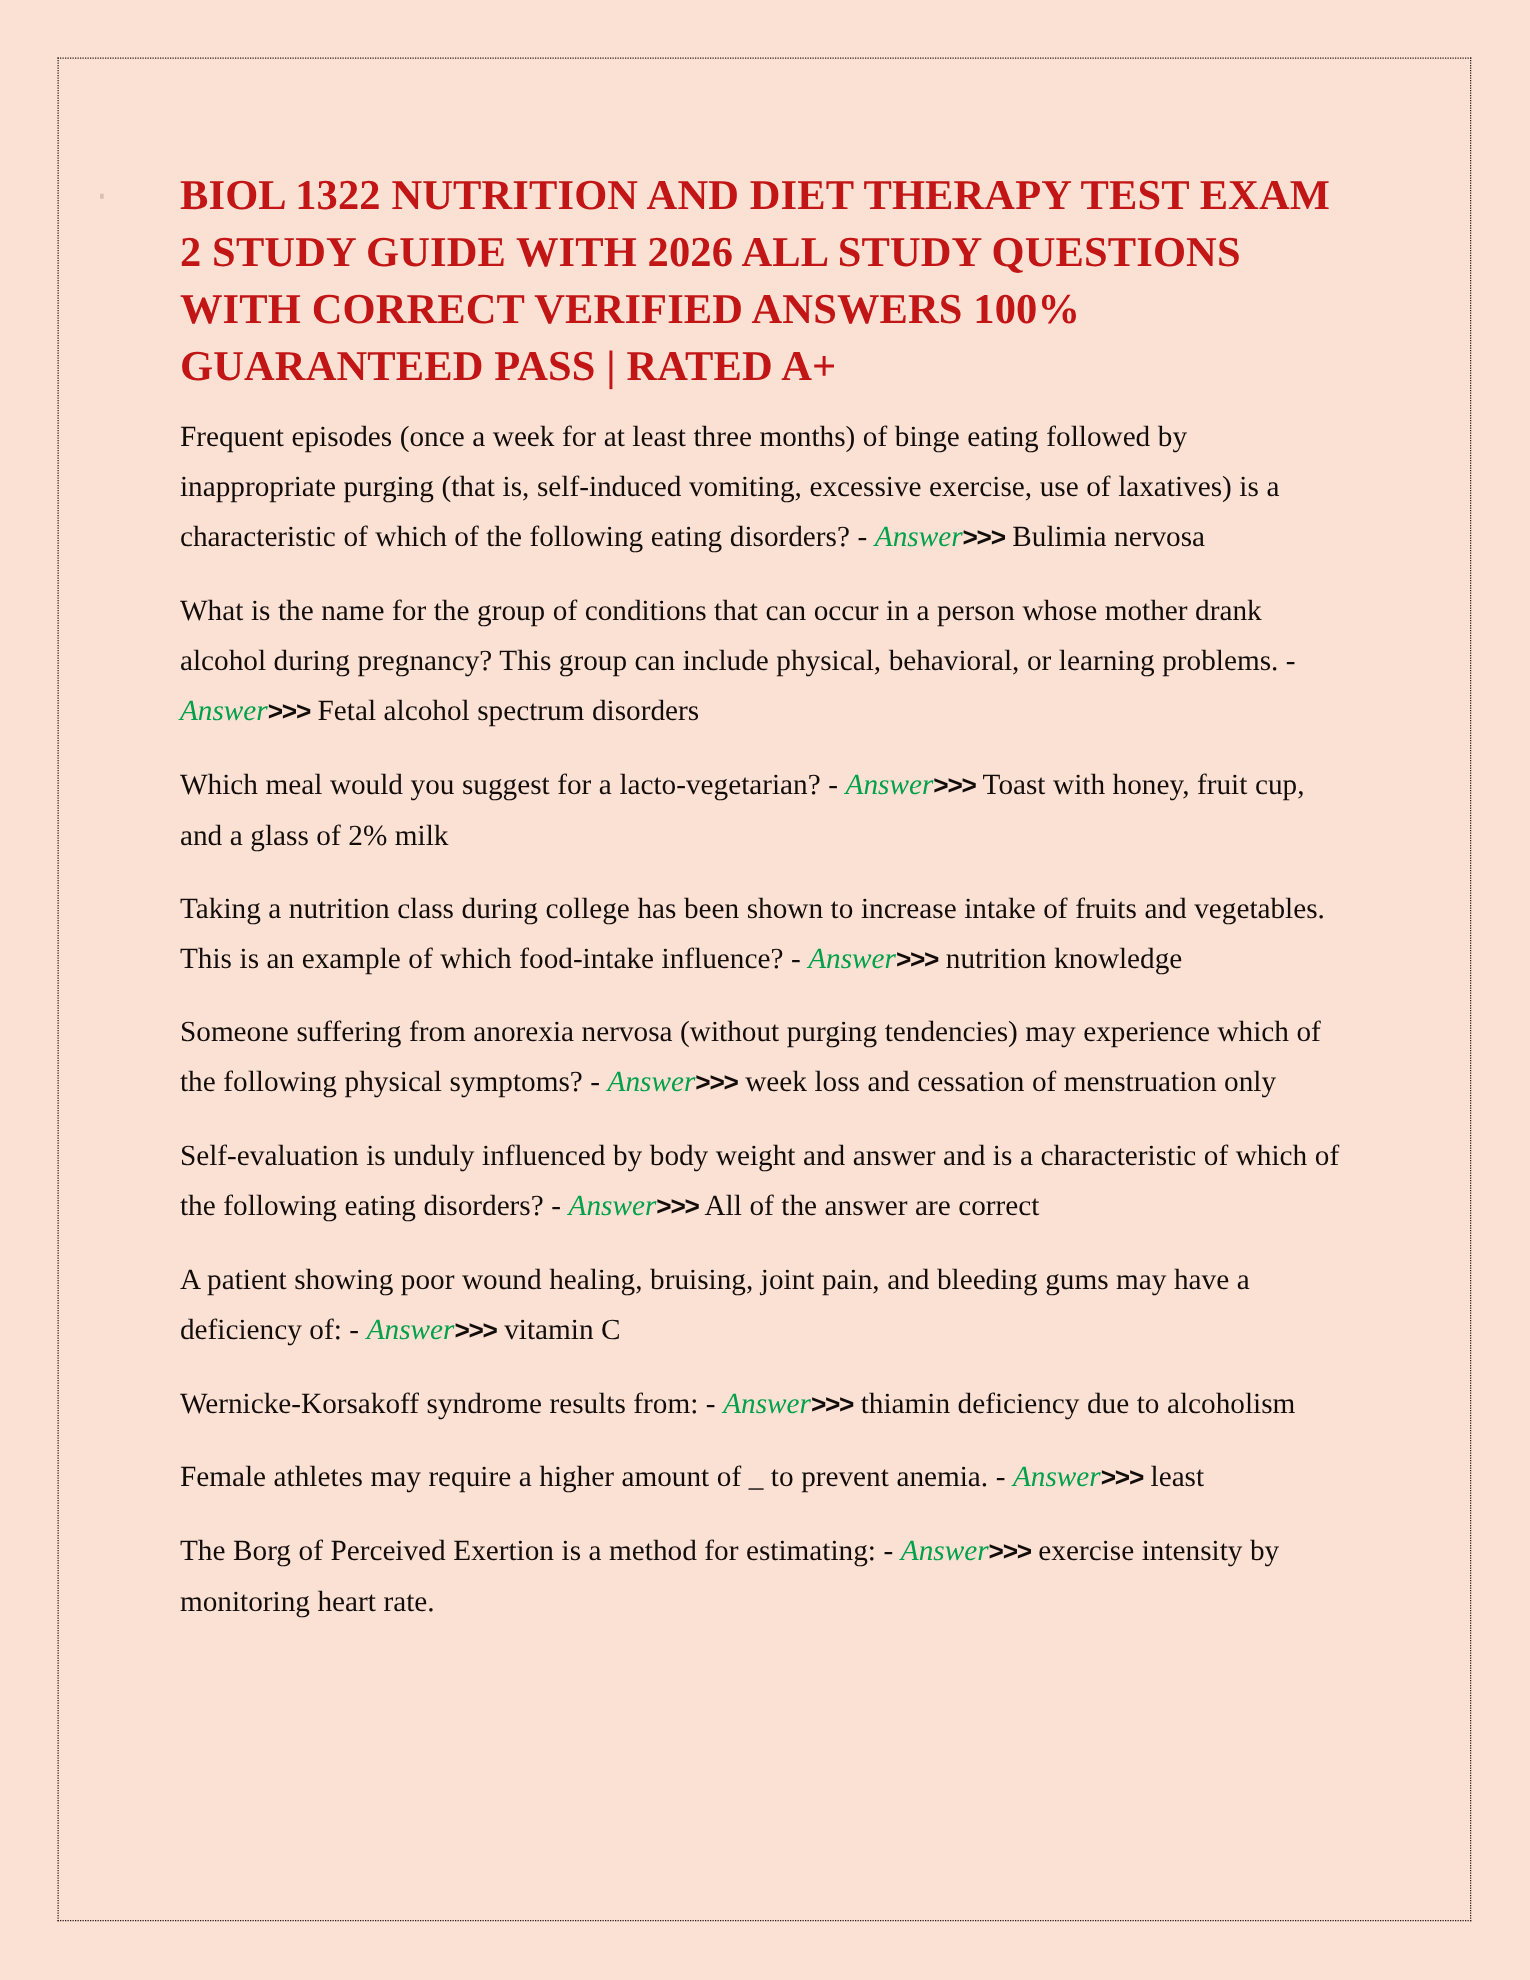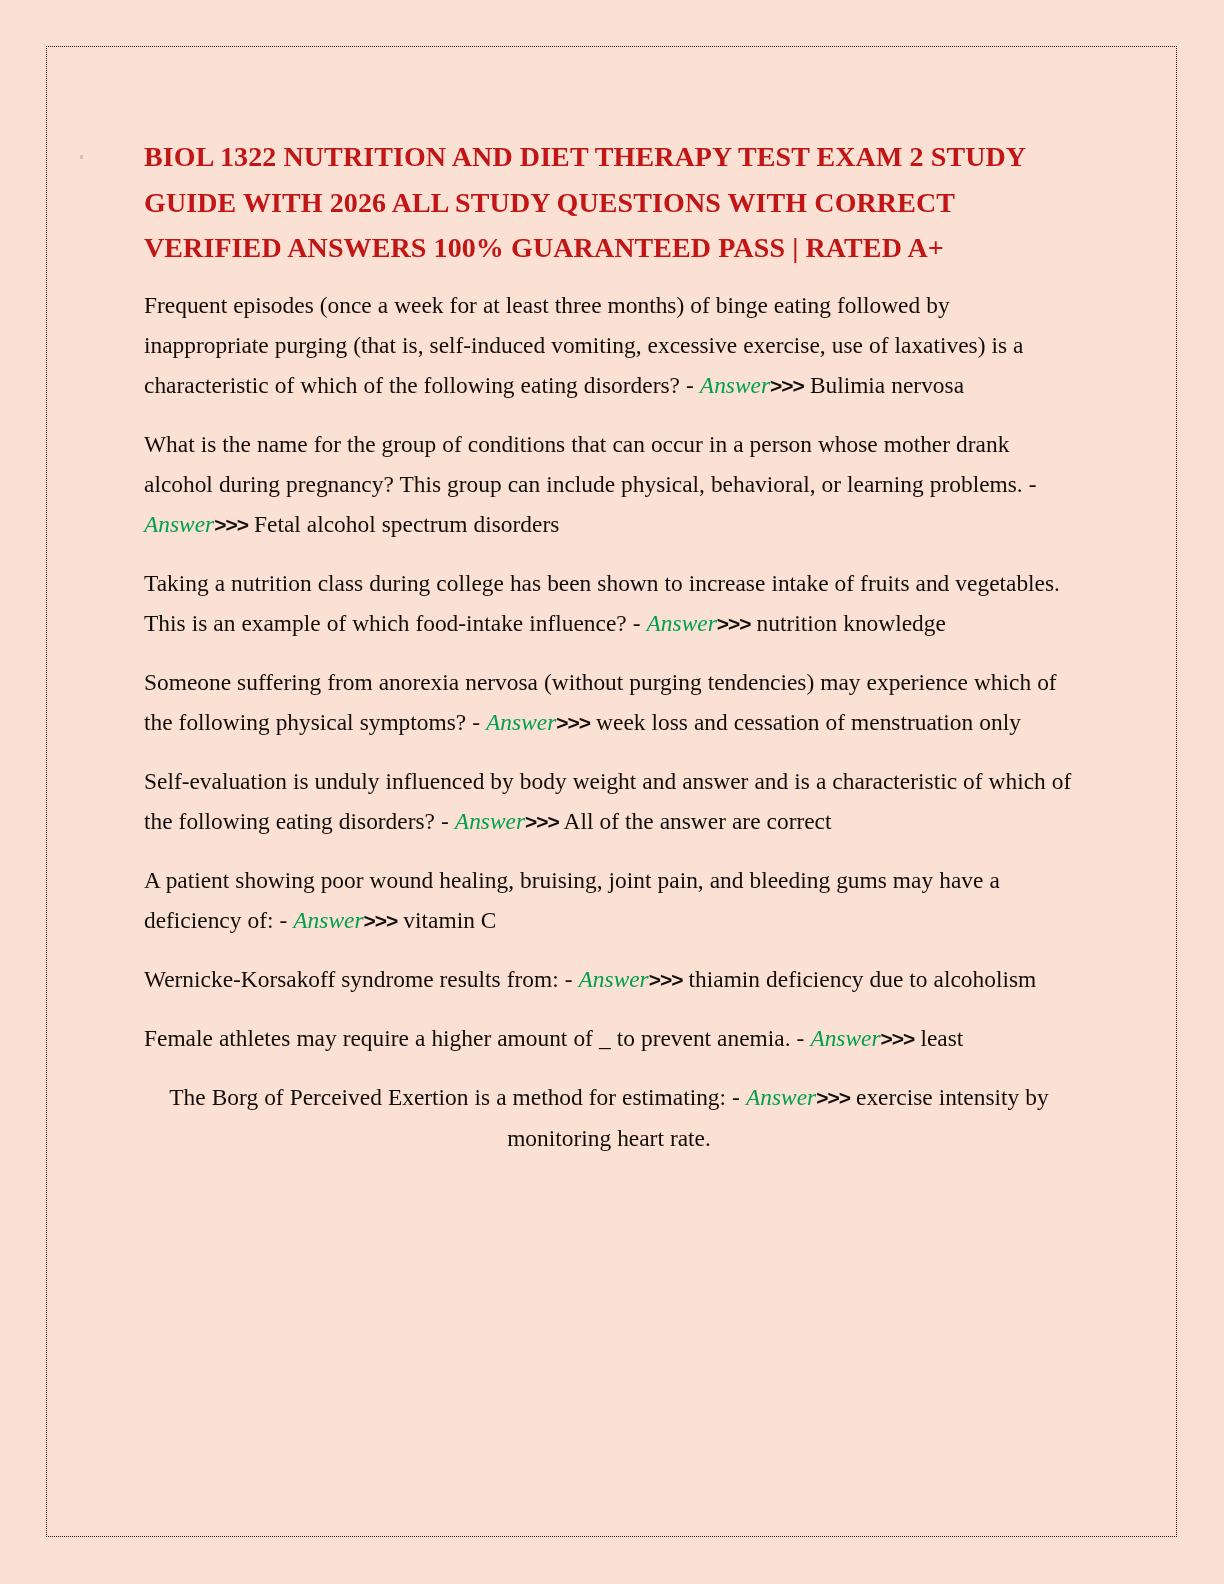--- a/index.html
+++ b/index.html
@@ -31,41 +31,40 @@
   }
   .content {
     position: absolute;
     left: 144px;
     top: 134px;
     width: 930px;
   }
   .doc-title {
     color: #c21515;
     font-weight: bold;
-    font-size: 28px;
+    font-size: 34px;
     line-height: 45.5px;
     letter-spacing: 0.1px;
     margin: 0 0 14px 0;
     text-align: left;
   }
   .qa-list {
     margin: 0;
     padding: 0;
   }
   .qa-para {
     color: #120d0b;
     font-size: 23.4px;
     line-height: 40px;
     margin: 0 0 18px 0;
     text-align: left;
     word-spacing: 0.2px;
   }
   .qa-para:last-child {
     margin-bottom: 0;
-    text-align: center;
   }
   .answer-tag {
     color: #00a14b;
     font-style: italic;
   }
   .answer-arrows {
     color: #120d0b;
     font-family: "Liberation Sans", "DejaVu Sans", sans-serif;
     font-size: 21px;
     font-weight: bold;
@@ -85,20 +84,21 @@
 <body>
 
 <div class="page">
   <div class="page-frame"></div>
   <div class="speck"></div>
   <div class="content">
     <h1 class="doc-title">BIOL 1322 NUTRITION AND DIET THERAPY TEST EXAM 2 STUDY GUIDE WITH 2026 ALL STUDY QUESTIONS WITH CORRECT VERIFIED ANSWERS 100% GUARANTEED PASS | RATED A+</h1>
     <div class="qa-list">
         <p class="qa-para"><span>Frequent episodes (once a week for at least three months) of binge eating followed by inappropriate purging (that is, self-induced vomiting, excessive exercise, use of laxatives) is a characteristic of which of the following eating disorders? - </span><span class="answer-tag">Answer</span><span class="answer-arrows">&gt;&gt;&gt;</span><span> Bulimia nervosa</span></p>
         <p class="qa-para"><span>What is the name for the group of conditions that can occur in a person whose mother drank alcohol during pregnancy? This group can include physical, behavioral, or learning problems. - </span><span class="answer-tag">Answer</span><span class="answer-arrows">&gt;&gt;&gt;</span><span> Fetal alcohol spectrum disorders</span></p>
+        <p class="qa-para"><span>Which meal would you suggest for a lacto-vegetarian? - </span><span class="answer-tag">Answer</span><span class="answer-arrows">&gt;&gt;&gt;</span><span> Toast with honey, fruit cup, and a glass of 2% milk</span></p>
         <p class="qa-para"><span>Taking a nutrition class during college has been shown to increase intake of fruits and vegetables. This is an example of which food-intake influence? - </span><span class="answer-tag">Answer</span><span class="answer-arrows">&gt;&gt;&gt;</span><span> nutrition knowledge</span></p>
         <p class="qa-para"><span>Someone suffering from anorexia nervosa (without purging tendencies) may experience which of the following physical symptoms? - </span><span class="answer-tag">Answer</span><span class="answer-arrows">&gt;&gt;&gt;</span><span> week loss and cessation of menstruation only</span></p>
         <p class="qa-para"><span>Self-evaluation is unduly influenced by body weight and answer and is a characteristic of which of the following eating disorders? - </span><span class="answer-tag">Answer</span><span class="answer-arrows">&gt;&gt;&gt;</span><span> All of the answer are correct</span></p>
         <p class="qa-para"><span>A patient showing poor wound healing, bruising, joint pain, and bleeding gums may have a deficiency of: - </span><span class="answer-tag">Answer</span><span class="answer-arrows">&gt;&gt;&gt;</span><span> vitamin C</span></p>
         <p class="qa-para"><span>Wernicke-Korsakoff syndrome results from: - </span><span class="answer-tag">Answer</span><span class="answer-arrows">&gt;&gt;&gt;</span><span> thiamin deficiency due to alcoholism</span></p>
         <p class="qa-para"><span>Female athletes may require a higher amount of _ to prevent anemia. - </span><span class="answer-tag">Answer</span><span class="answer-arrows">&gt;&gt;&gt;</span><span> least</span></p>
         <p class="qa-para"><span>The Borg of Perceived Exertion is a method for estimating: - </span><span class="answer-tag">Answer</span><span class="answer-arrows">&gt;&gt;&gt;</span><span> exercise intensity by monitoring heart rate.</span></p>
       </div>
   </div>
 </div>

